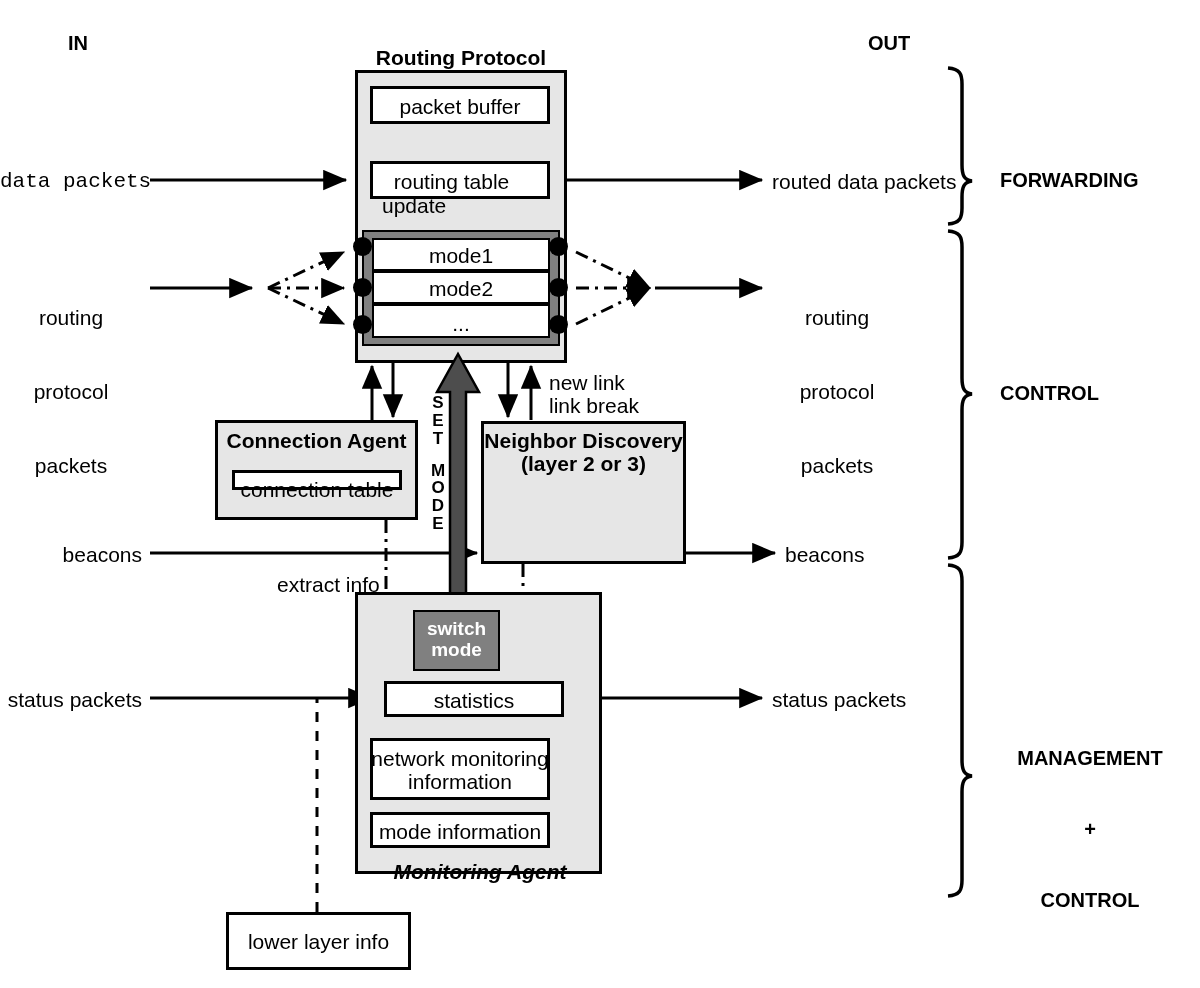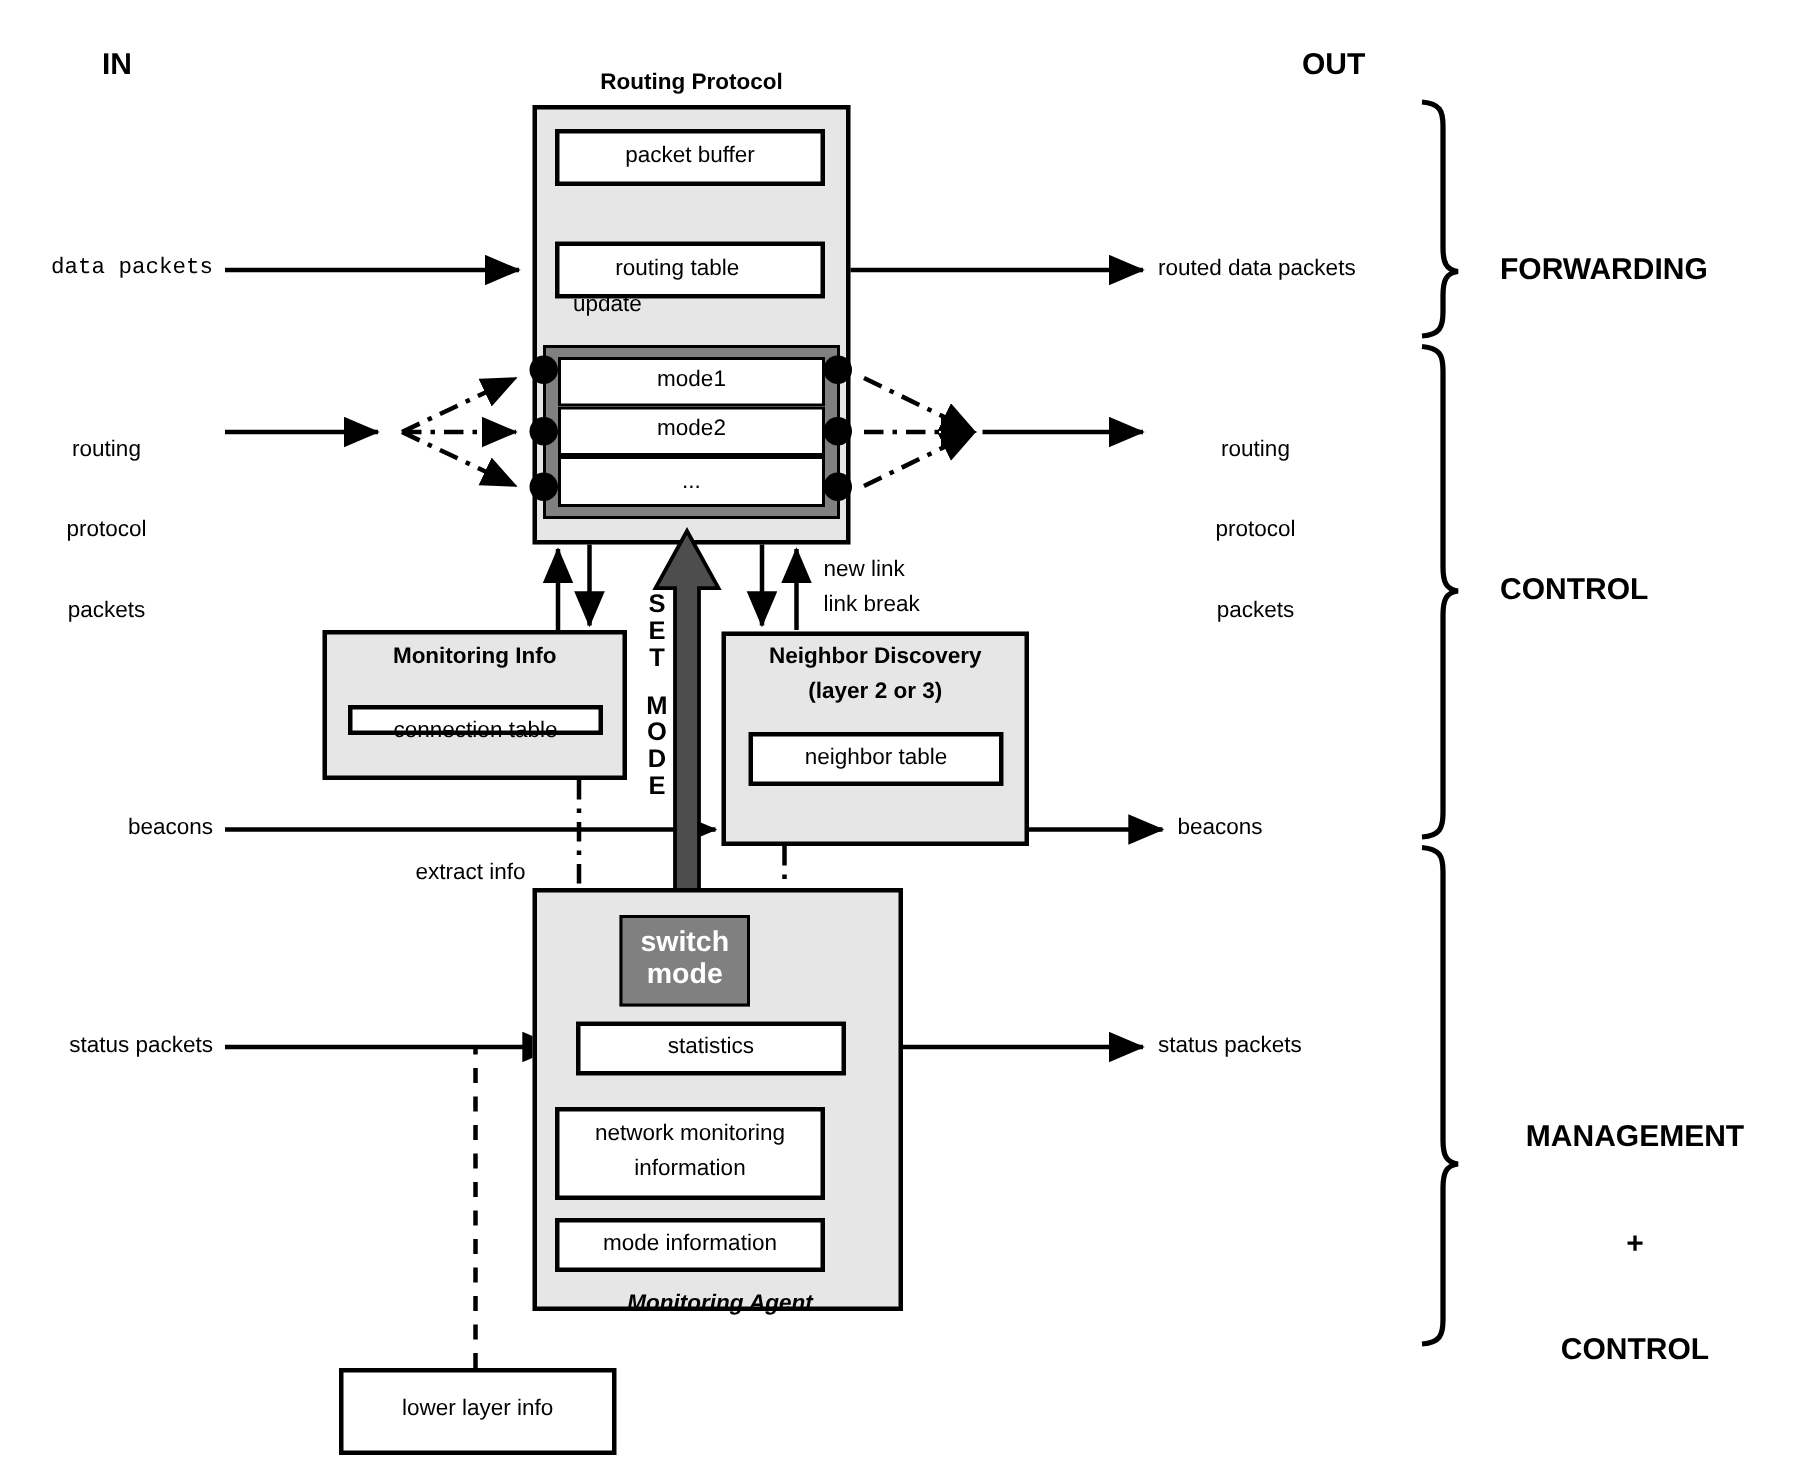--- a/index.html
+++ b/index.html
@@ -4,21 +4,21 @@
 <style>
   html,body{margin:0;padding:0;background:#fff;}
   body{width:1200px;height:988px;font-family:"Liberation Sans",sans-serif;color:#000;}
   #stage{position:relative;width:1200px;height:988px;overflow:hidden;}
   svg.layer{position:absolute;left:0;top:0;width:1200px;height:988px;}
   .lbl{position:absolute;font-family:"Liberation Sans",sans-serif;color:#000;white-space:pre;line-height:1.18;}
   .bold{font-weight:bold;}
   .ctr{text-align:center;}
   .rgt{text-align:right;}
   .t20{font-size:20px;}
-  .t19{font-size:15px;}
+  .t19{font-size:21px;}
   .box{position:absolute;box-sizing:border-box;}
   .grey-box{background:#e6e6e6;border:3px solid #000;}
   .white-box{background:#fff;border:3px solid #000;}
   .mode-frame{background:#808080;border:2px solid #000;}
   .mode-inner{position:absolute;box-sizing:border-box;background:#fff;border:2px solid #000;}
   .switch-box{position:absolute;box-sizing:border-box;background:#808080;border:2px solid #000;color:#fff;font-weight:bold;font-size:19px;text-align:center;line-height:1.1;}
   .dot{position:absolute;background:#000;border-radius:50%;}
   .vert{position:absolute;font-weight:bold;font-size:17px;line-height:1.05;text-align:center;}
 </style>
 </head>
@@ -161,31 +161,28 @@
   </div>
 
   <div class="dot" style="left:353px;top:237px;width:19px;height:19px;"></div>
   <div class="dot" style="left:353px;top:278px;width:19px;height:19px;"></div>
   <div class="dot" style="left:353px;top:315px;width:19px;height:19px;"></div>
   <div class="dot" style="left:549px;top:237px;width:19px;height:19px;"></div>
   <div class="dot" style="left:549px;top:278px;width:19px;height:19px;"></div>
   <div class="dot" style="left:549px;top:315px;width:19px;height:19px;"></div>
 
   <div class="box grey-box" style="left:215px;top:420px;width:203px;height:100px;"></div>
-  <div class="lbl t19 bold ctr" style="left:215px;top:429px;width:203px;">Monitoring Info</div>
+  <div class="lbl t19 bold ctr" style="left:215px;top:429px;width:203px;">Connection Agent</div>
   <div class="box white-box" style="left:232px;top:470px;width:170px;height:20px;">
     <div class="lbl t19 ctr" style="left:0;top:5px;width:164px;">connection table</div>
   </div>
 
   <div class="box grey-box" style="left:481px;top:421px;width:205px;height:143px;"></div>
   <div class="lbl t19 bold ctr" style="left:481px;top:429px;width:205px;">Neighbor Discovery</div>
   <div class="lbl t19 bold ctr" style="left:481px;top:452px;width:205px;">(layer 2 or 3)</div>
-  <div class="box white-box" style="left:499px;top:488px;width:170px;height:36px;">
-    <div class="lbl t19 ctr" style="left:0;top:5px;width:164px;">neighbor table</div>
-  </div>
   <div class="lbl t19" style="left:549px;top:371px;">new link</div>
   <div class="lbl t19" style="left:549px;top:394px;">link break</div>
 
   <div class="vert" style="left:428px;top:394px;width:20px;">
     <div>S</div>
     <div>E</div>
     <div>T</div>
     <div style="height:14px;"></div>
     <div>M</div>
     <div>O</div>

